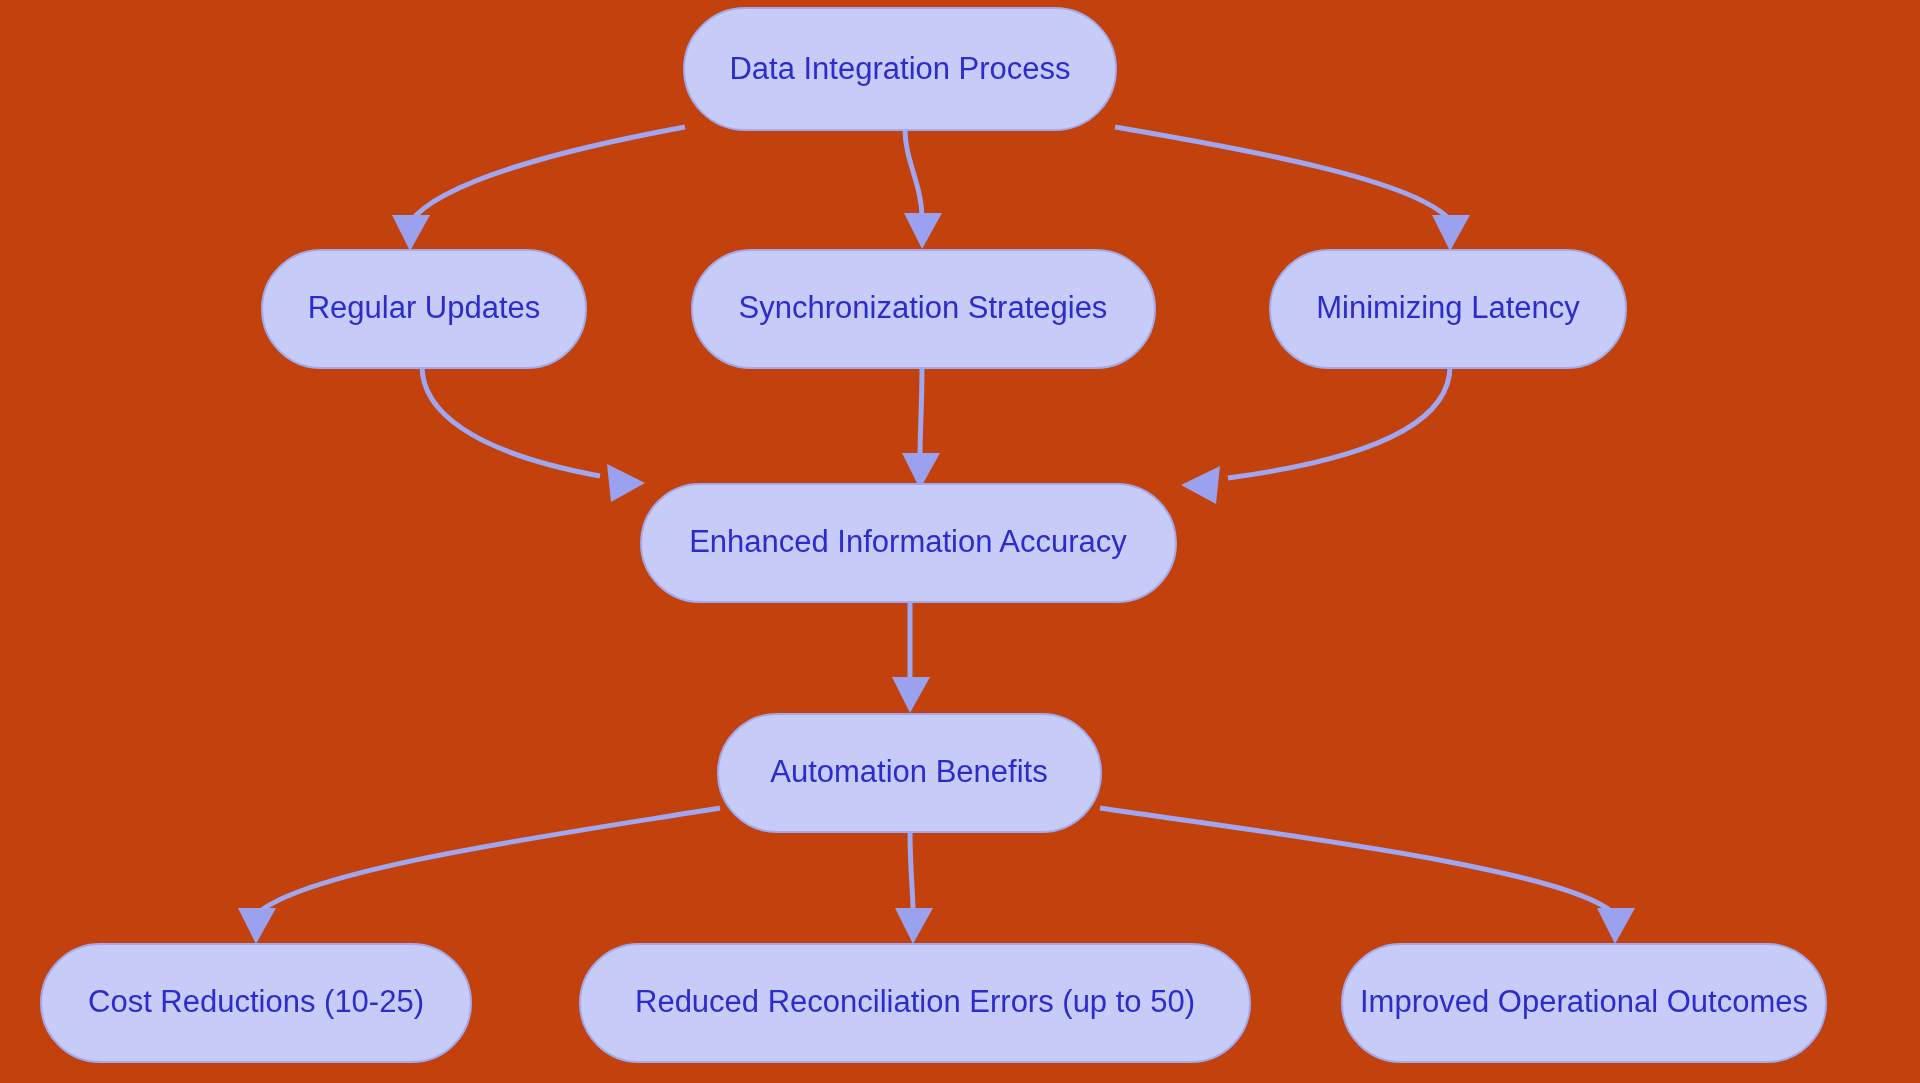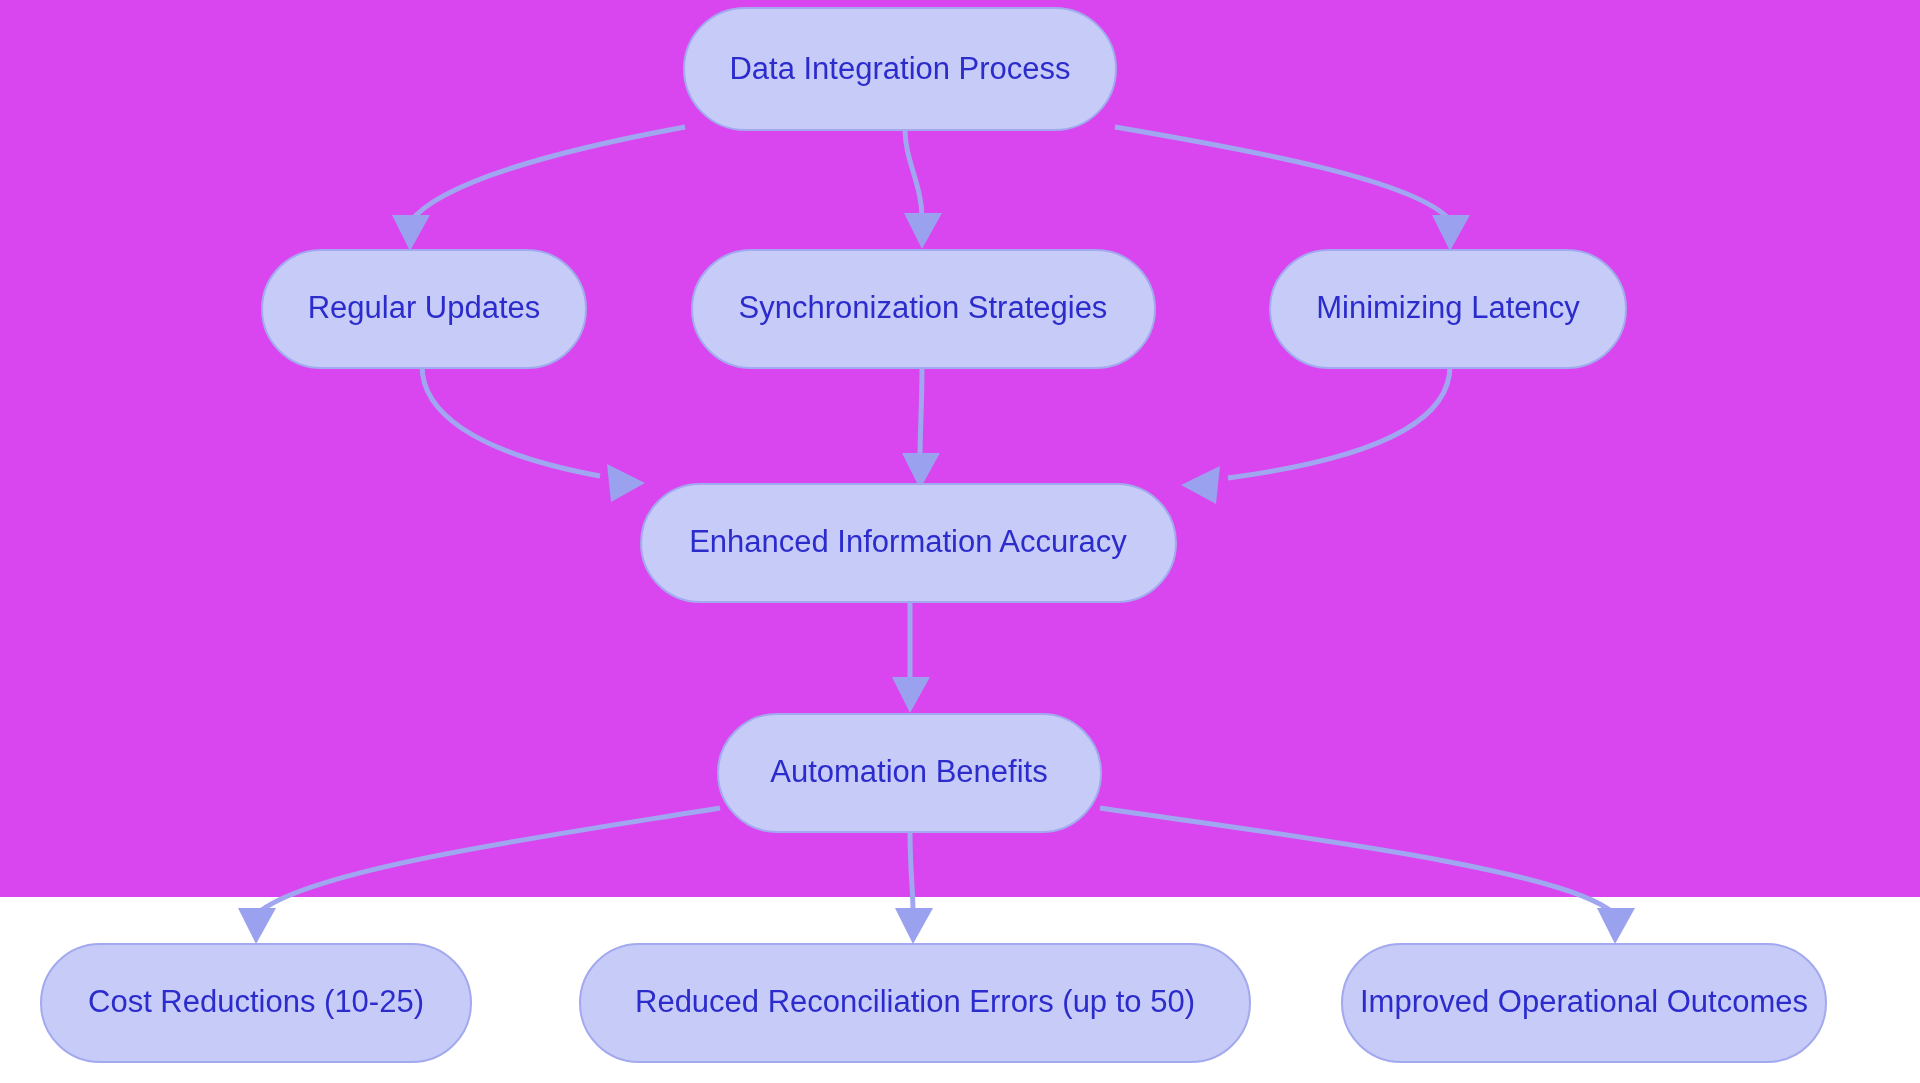--- a/index.html
+++ b/index.html
@@ -9,22 +9,22 @@
   }
   body {
     width: 1920px;
     height: 1083px;
     font-family: "Liberation Sans", sans-serif;
     overflow: hidden;
   }
   #flowchart-root {
     position: relative;
     width: 1920px;
-    height: 897px;
-    background: #d946ef;
+    height: 1083px;
+    background: #c2410c;
   }
   svg#diagram {
     display: block;
     width: 1920px;
     height: 1083px;
   }
   .node-shape {
     fill: #c7cbf8;
     stroke: #a2a9ee;
     stroke-width: 2;

